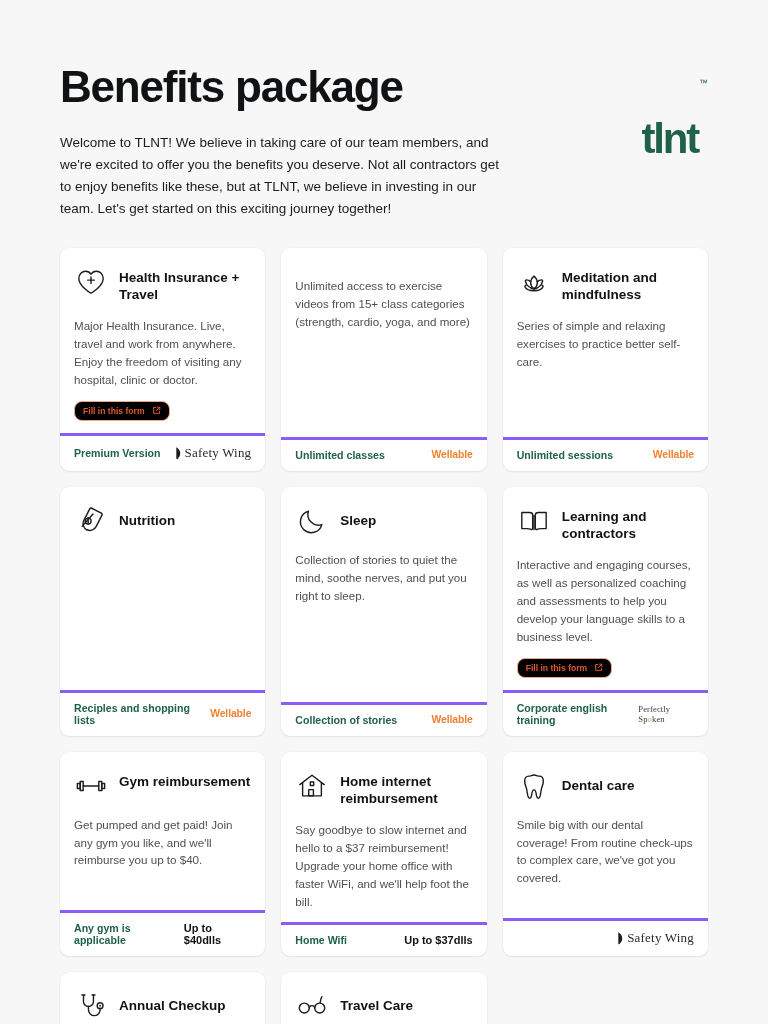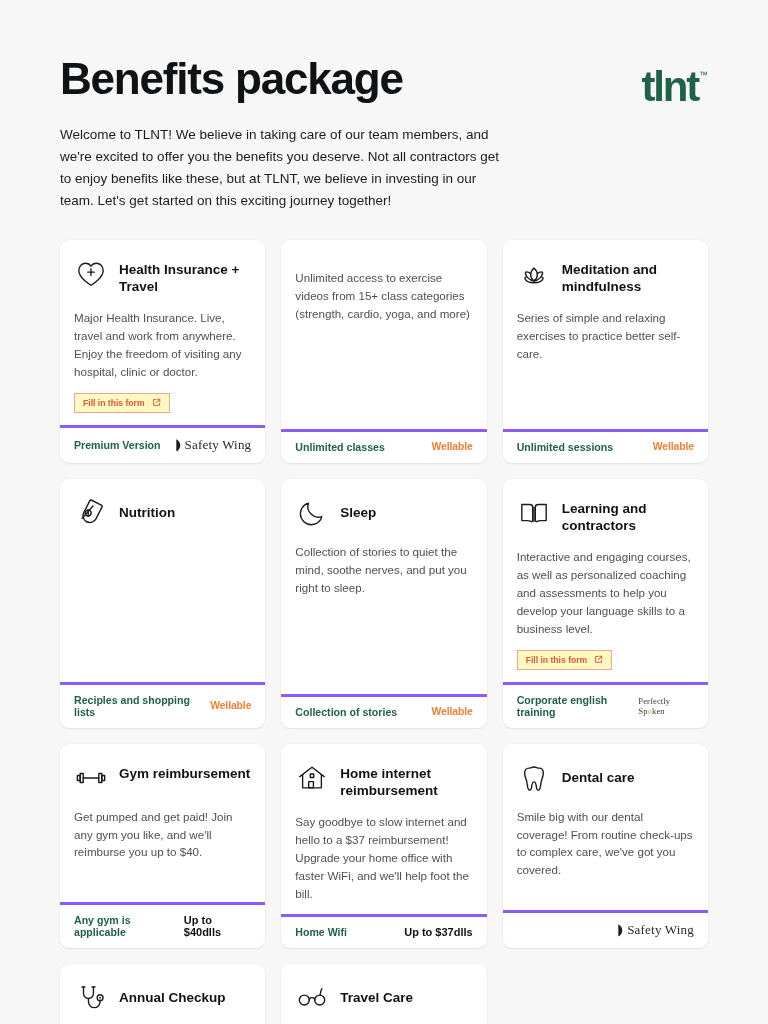--- a/index.html
+++ b/index.html
@@ -2,39 +2,39 @@
 <html><head>
 <meta charset="utf-8">
 <style>
   * { box-sizing: border-box; margin: 0; padding: 0; }
   html, body {
     width: 768px; height: 1024px;
     background: #f7f7f7;
     font-family: "Liberation Sans", sans-serif;
     -webkit-font-smoothing: antialiased;
   }
-  .page { position: relative; width: 768px; height: 1024px; padding: 8px 60px; }
+  .page { position: relative; width: 768px; height: 1024px; padding: 16px 60px; }
 
   
   .header { padding-top: 48px; position: relative; }
   .title {
     font-size: 44px; font-weight: 700; letter-spacing: -1.2px;
     color: #111214; line-height: 1.05;
   }
   .intro {
     margin-top: 22px; width: 445px;
     font-size: 13.5px; line-height: 1.62; color: #1b1c1e;
   }
   .logo {
     position: absolute; top: 58px; right: 0;
     display: flex; align-items: flex-start;
   }
   .logo-text {
     font-size: 42px; font-weight: 700; letter-spacing: -2.2px;
-    color: #1f6149; line-height: 1; font-family: "Liberation Sans", sans-serif;
+    color: #1f6149; line-height: 1; font-family: "Liberation Sans", sans-serif; margin-top: 44px;
   }
   .logo-tm { font-size: 9px; color: #1f6149; margin-top: 4px; margin-left: 1px; }
 
   
   .grid {
     margin-top: 28px;
     display: grid;
     grid-template-columns: repeat(3, 1fr);
     column-gap: 16px;
     row-gap: 16px;
@@ -55,22 +55,22 @@
     line-height: 1.3; padding-top: 5px;
   }
   .card-title.single { padding-top: 9px; }
   .card-desc {
     margin-top: 13px;
     font-size: 11.6px; line-height: 1.55; color: #4c5055;
   }
   .form-btn {
     display: inline-flex; align-items: center; gap: 7px;
     margin-top: 12px;
-    background: #fef9c3; border: 1px solid #f0a68c;
-    border-radius: 0; padding: 4px 8px;
+    background: #000000; border: 1px solid #f0a68c;
+    border-radius: 8px; padding: 4px 8px;
     font-size: 8.6px; font-weight: 600; color: #e4572e;
     cursor: pointer; white-space: nowrap;
   }
   .form-btn .ext { display: block; }
 
   .card-foot {
     border-top: 3px solid #8b5cf6;
     padding: 9px 14px 10px 14px;
     display: flex; align-items: center; justify-content: space-between;
     min-height: 34px;

